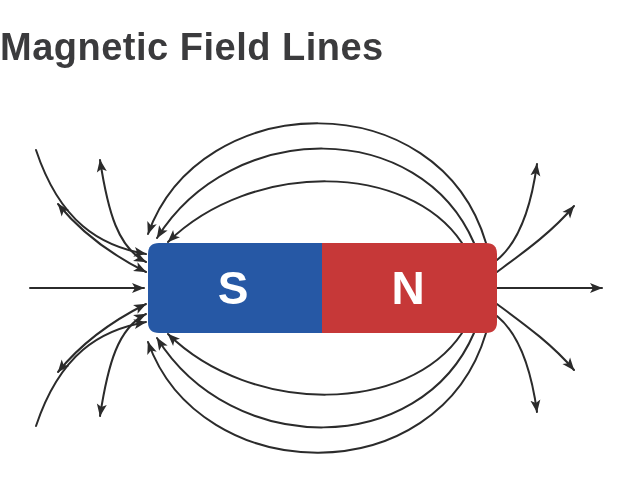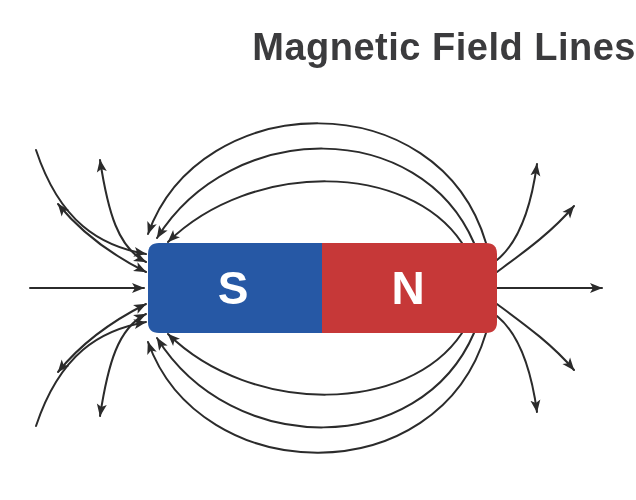--- a/index.html
+++ b/index.html
@@ -14,21 +14,21 @@
     height: 500px;
     background: #ffffff;
     overflow: hidden;
   }
   .title {
     position: absolute;
     top: 26px;
     left: 0;
     width: 100%;
     margin: 0;
-    text-align: right;
+    text-align: left;
     font-size: 38px;
     font-weight: 800;
     letter-spacing: 0.5px;
     color: #3b3b3d;
     font-family: "Liberation Sans", sans-serif;
   }
   .diagram-svg {
     position: absolute;
     top: 0;
     left: 0;

